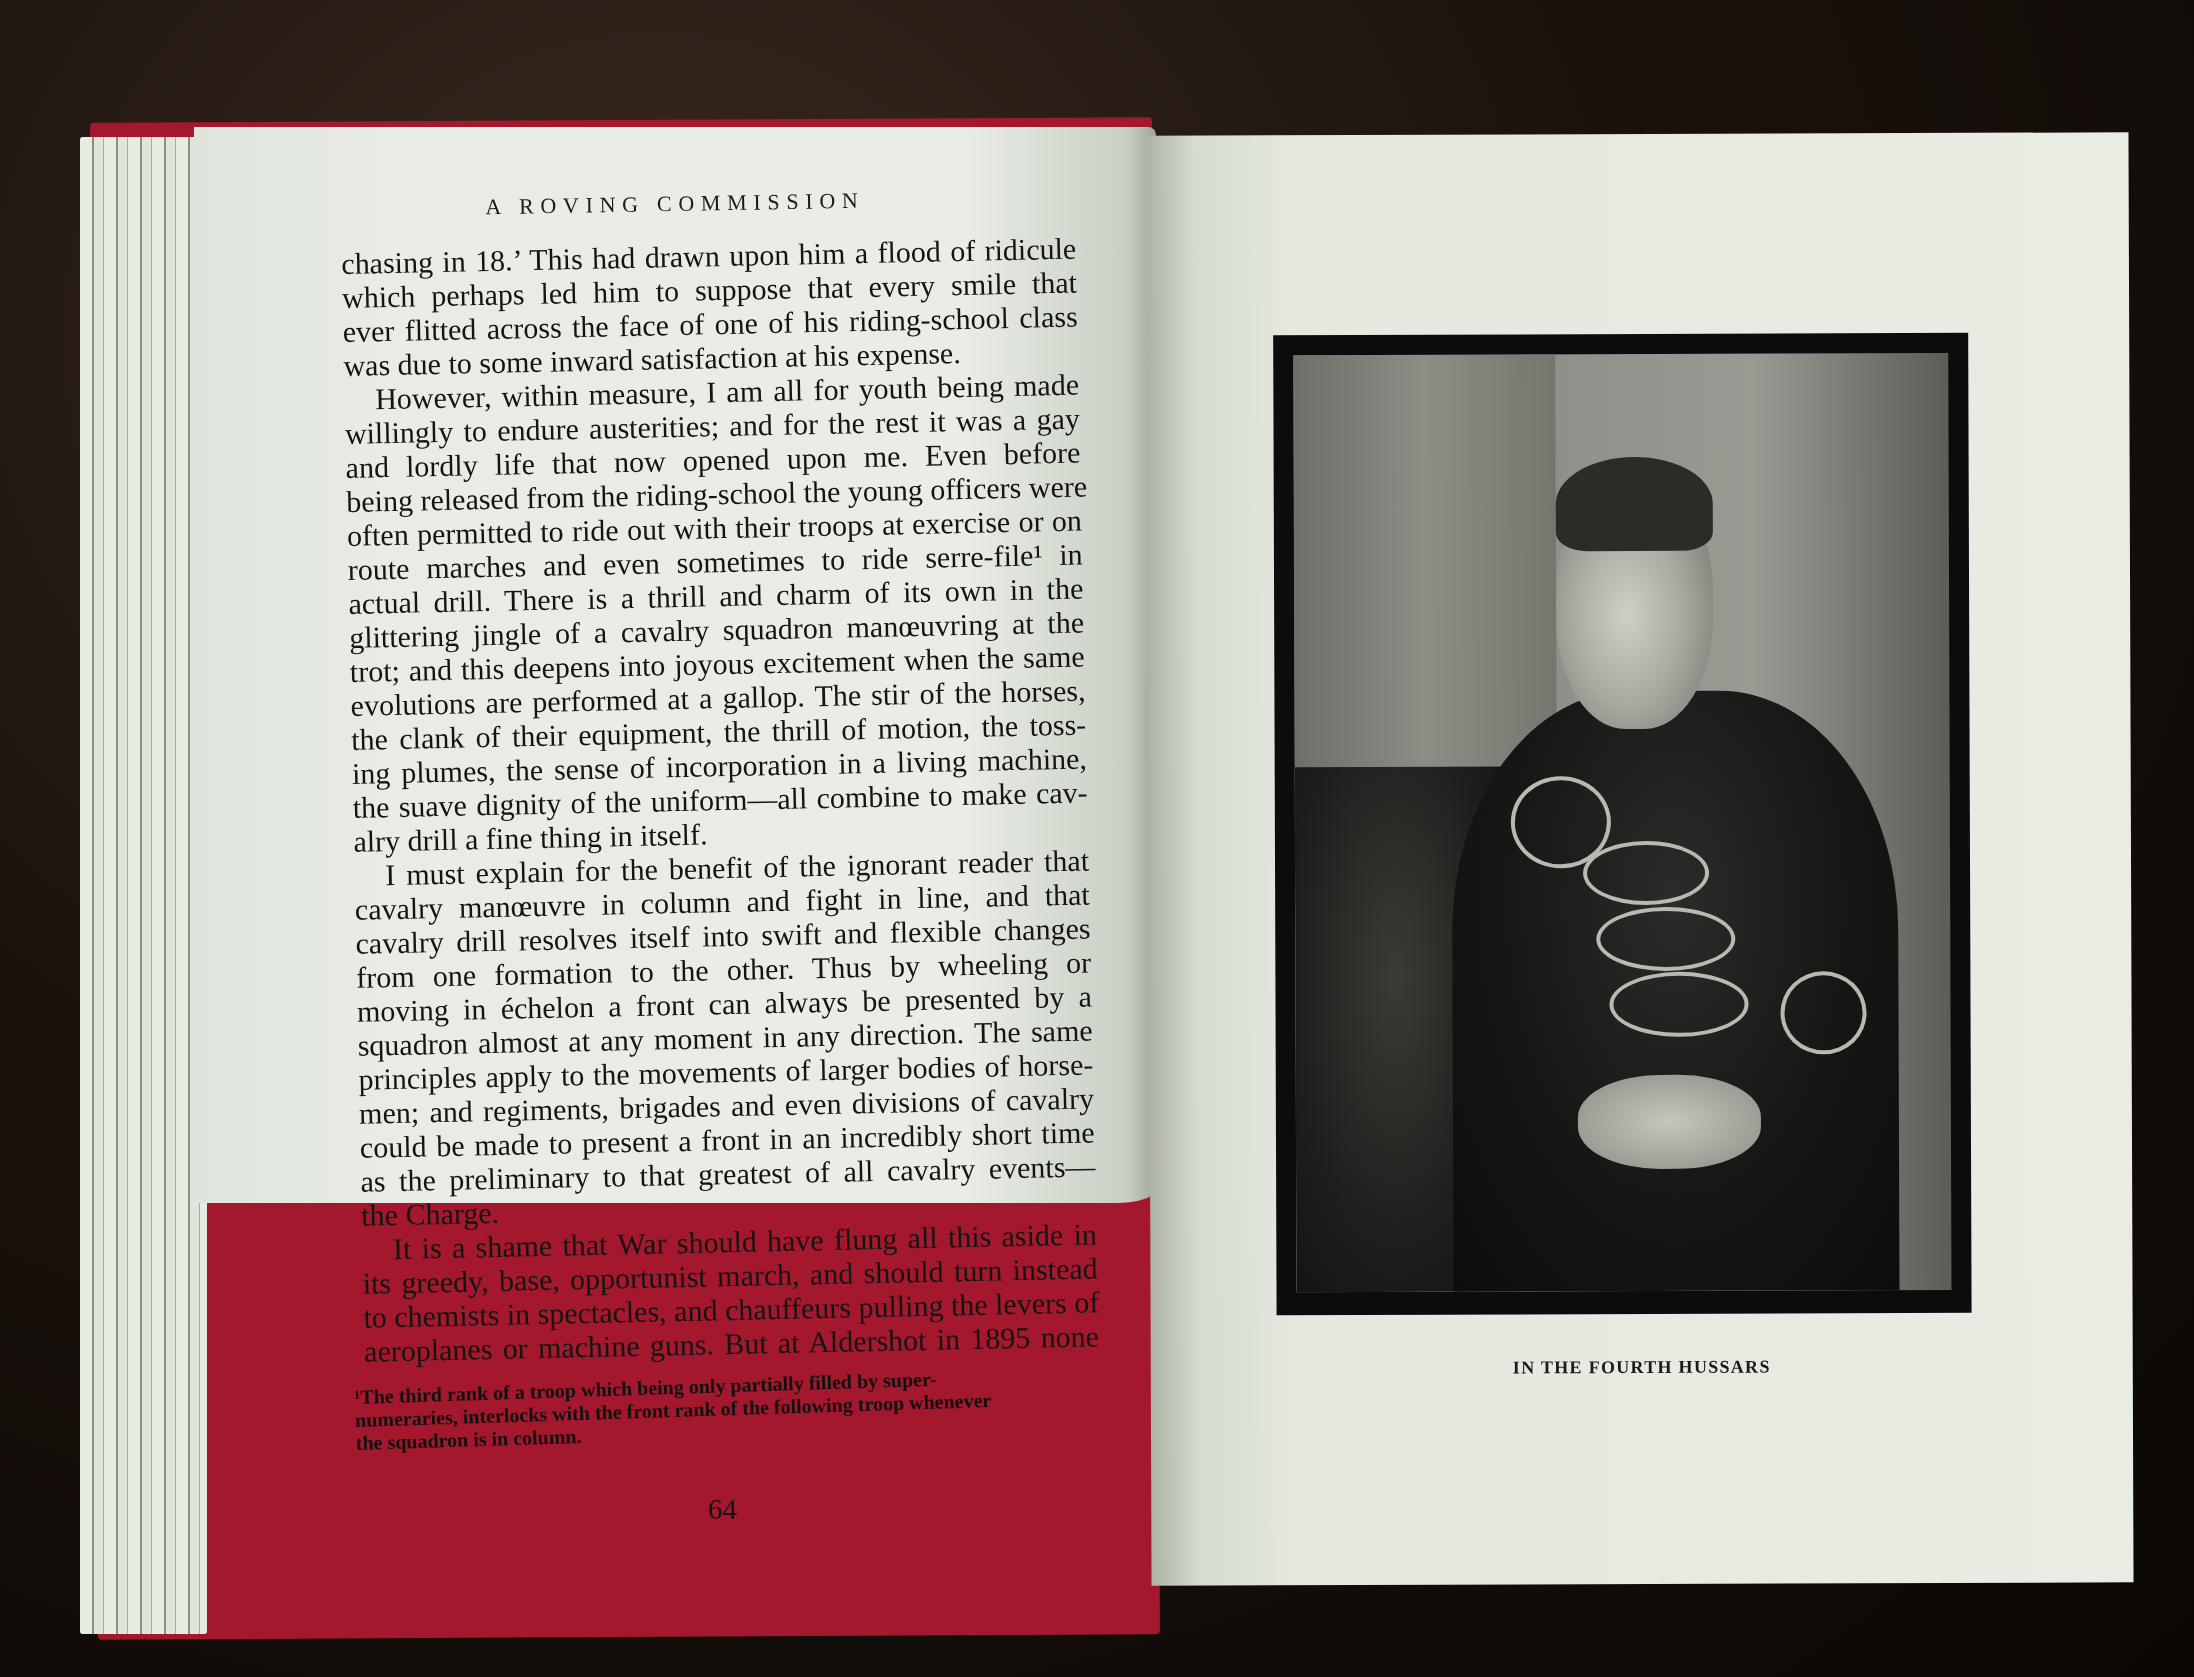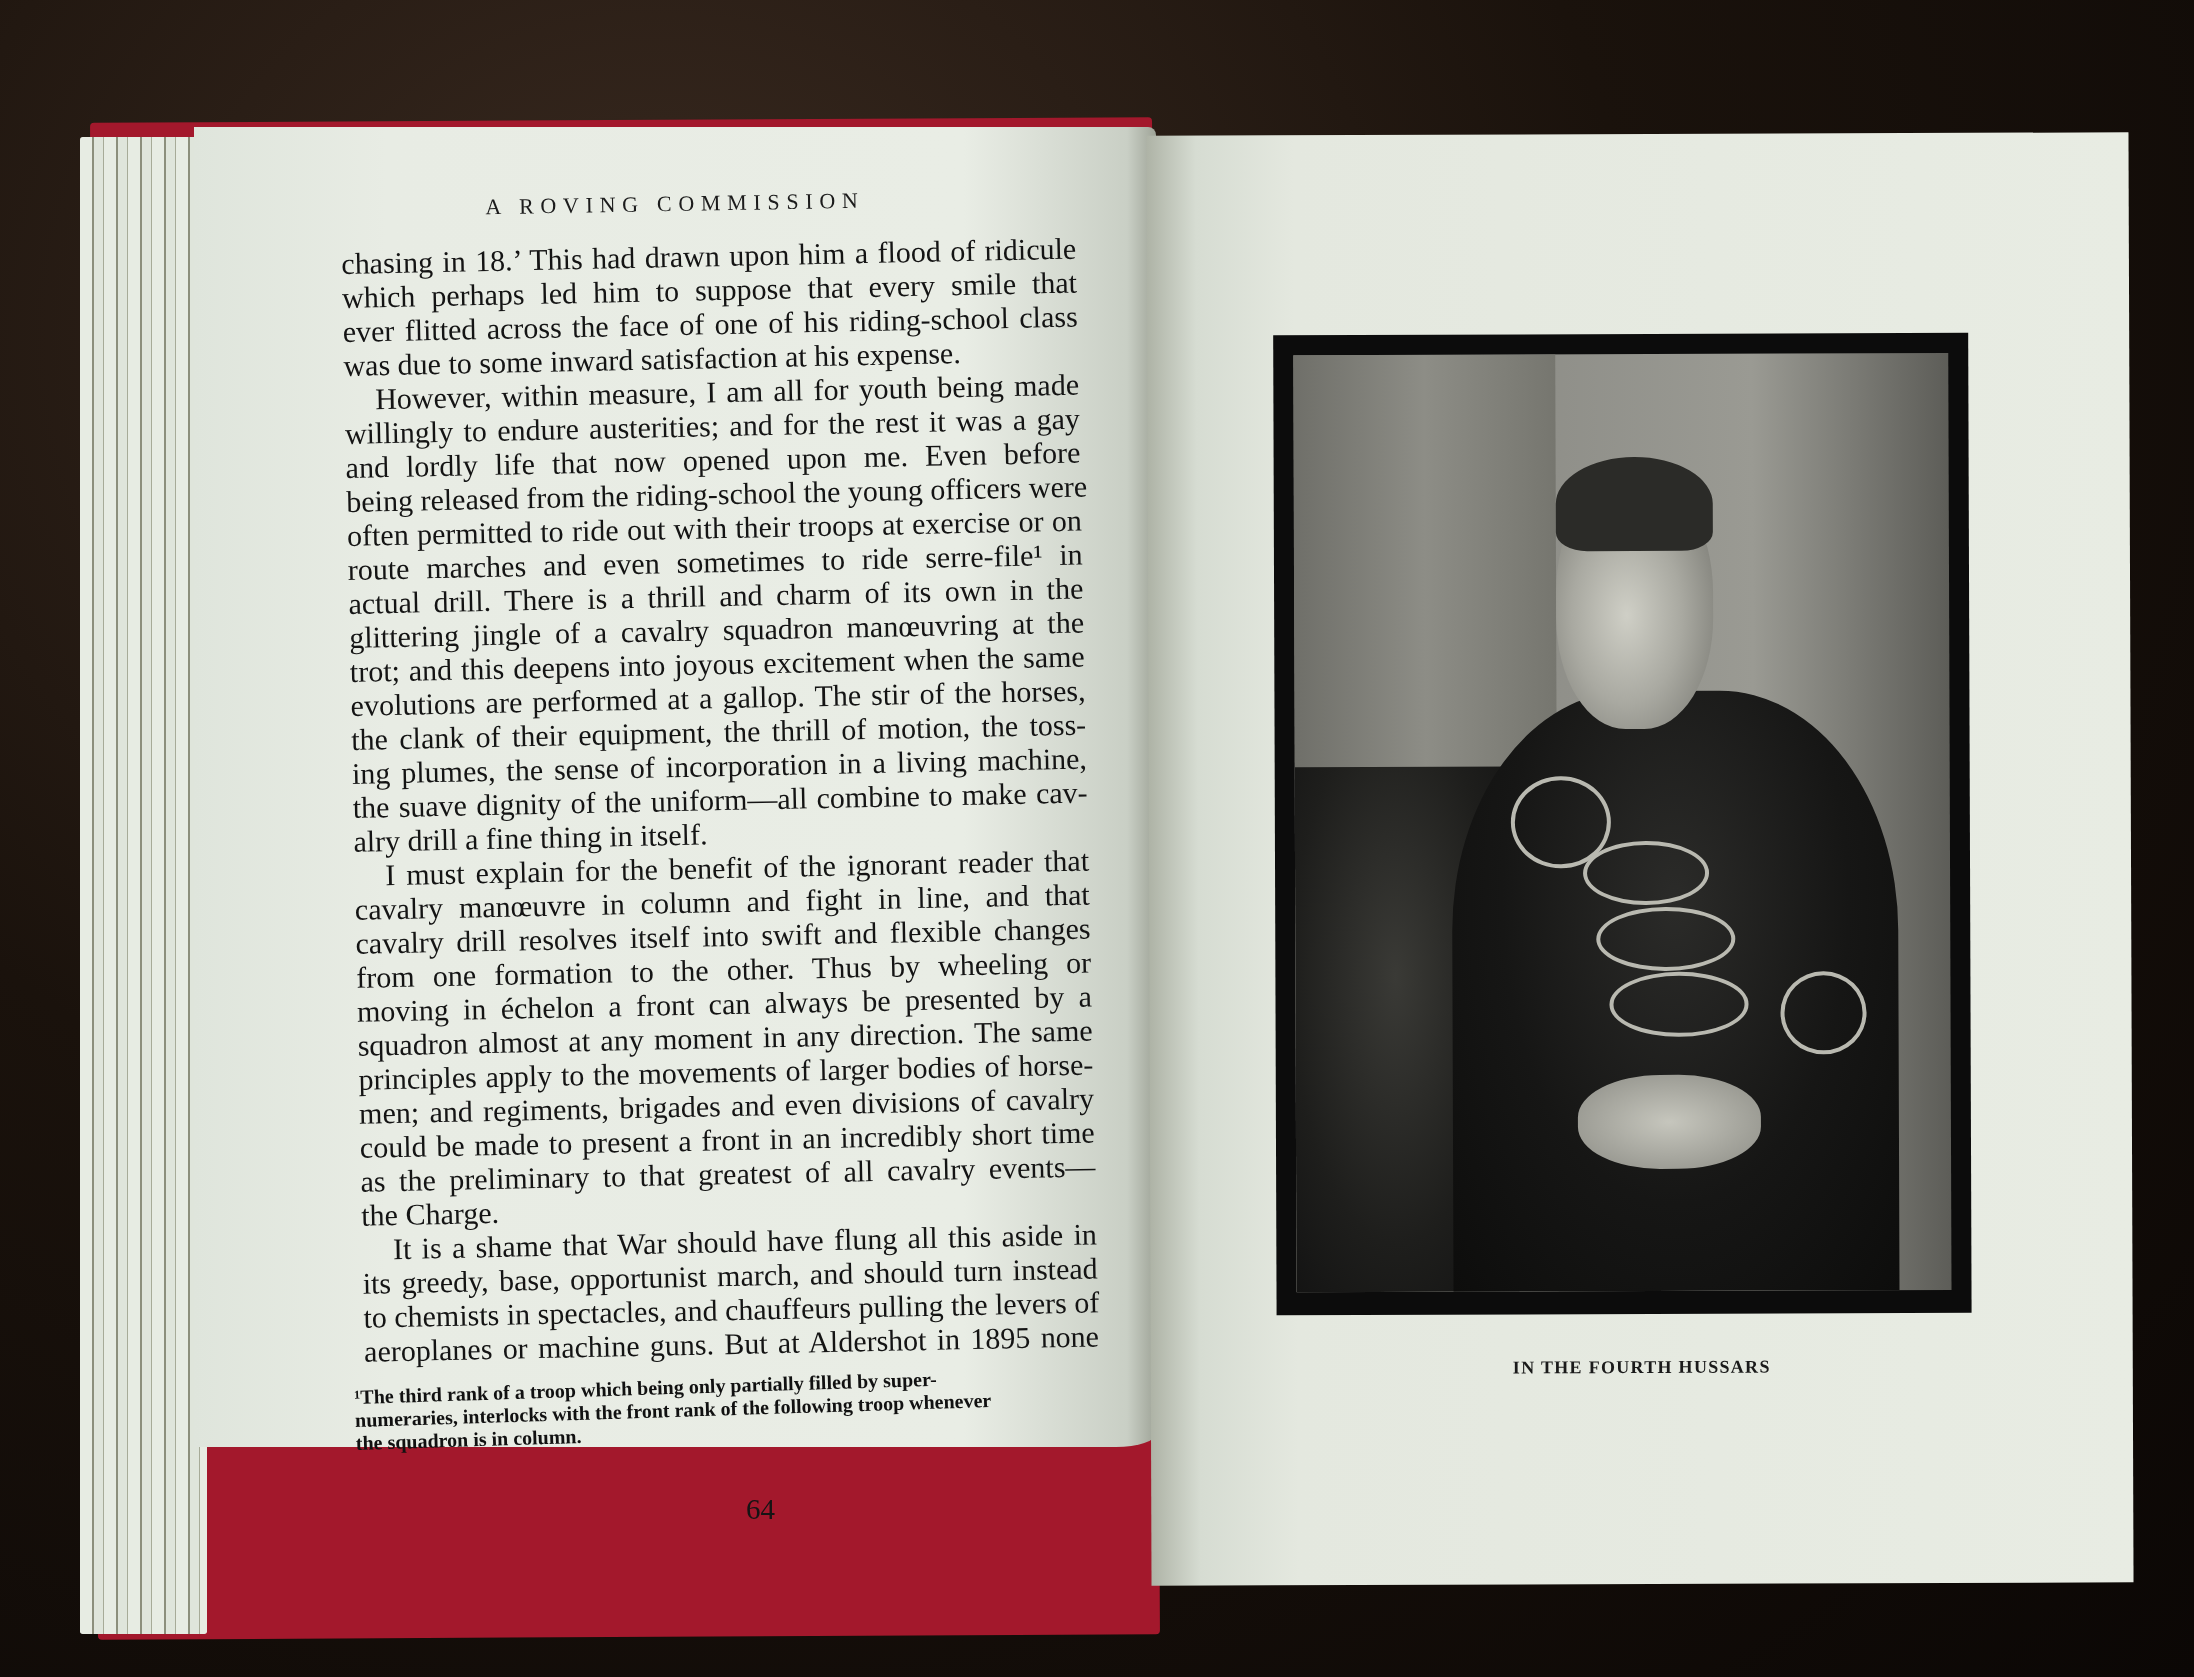--- a/index.html
+++ b/index.html
@@ -4,37 +4,37 @@
 <style>
   html, body { margin:0; padding:0; }
   body { width:2194px; height:1677px; overflow:hidden; position:relative;
          background: radial-gradient(ellipse at 30% 20%, #3a2a20 0%, #1a120c 45%, #0b0705 100%);
          font-family: "Liberation Serif", "DejaVu Serif", serif; }
   .cover-red { position:absolute; left:94px; top:120px; width:1062px; height:1517px;
                background:#a3182c; border-radius:4px; transform:rotate(-0.3deg); }
   .page-stack { position:absolute; left:80px; top:137px; width:127px; height:1497px;
                 background:repeating-linear-gradient(90deg,#e7ece3 0 12px,#8c8f7c 12px 14px,#dfe5db 14px 23px,#a7ab98 23px 24px);
                 border-radius:2.7px; }
-  .left-page { position:absolute; left:194px; top:127px; width:962px; height:1320px;
+  .left-page { position:absolute; left:194px; top:127px; width:962px; height:1076px;
                background:linear-gradient(90deg,#dfe5dc 0%,#e8ece4 20%,#e9ede5 80%,#c9cfc5 97%,#9fa498 100%);
                border-top-right-radius:8px; border-bottom-right-radius:40px 13.4px; }
   .right-page { position:absolute; left:1149px; top:134px; width:982px; height:1450px;
                 background:linear-gradient(90deg,#aeb3a6 0%,#d6dcd2 5%,#e4e8df 15%,#e8ece3 100%);
                 transform:rotate(-0.2deg); }
   .running-head { position:absolute; left:0; width:100%; top:64px; text-align:center;
                   font-size:22px; letter-spacing:6.7px; color:#1c1c1c; transform:rotate(-1deg); }
   .body-text { position:absolute; left:147px; top:120px; width:922px; transform:rotate(-1.2deg);
                transform-origin:left top; color:#141414; font-size:30px; line-height:34px; }
   .body-text .line { white-space:nowrap; display:block; text-align:justify; text-align-last:justify; width:735px; }
   .body-text .line.last { text-align-last:left; }
   .body-text .line.indent { padding-left:31px; width:704px; }
   .fn { position:absolute; left:160px; top:1259px; width:735px; transform:rotate(-1.8deg);
         transform-origin:left top; font-size:20px; line-height:23px; color:#111; font-weight:bold; }
   .fn .line { display:block; white-space:nowrap; }
-  .page-number { position:absolute; left:514px; top:1366px; font-size:29px; color:#141414;margin-left:38px; }
+  .page-number { position:absolute; left:514px; top:1366px; font-size:29px; color:#141414; }
   .photo { position:absolute; left:126px; top:200px; width:695px; height:980px;
            background:#0c0c0c; padding:20px 20px 23px 20px; box-sizing:border-box; }
   .photo-inner { width:100%; height:100%; position:relative; overflow:hidden;
                  background:linear-gradient(90deg,#7d7d77 0%,#8e8e88 35%,#9a9a93 70%,#5d5d58 100%); }
   .curtain { position:absolute; left:0; top:0; width:40%; height:100%;
              background:linear-gradient(90deg,#6f6f69,#8d8d86,#76766f); }
   .chair { position:absolute; left:0; top:44%; width:34%; height:56%;
            background:radial-gradient(ellipse at 45% 40%,#3a3a36 0%,#1e1e1c 60%,#111 100%); }
   .head { position:absolute; left:40%; top:13%; width:24%; height:27%; border-radius:46% 46% 44% 44%;
           background:radial-gradient(ellipse at 45% 55%,#cfcfc6 0%,#a9a9a1 45%,#6c6c66 100%); }

